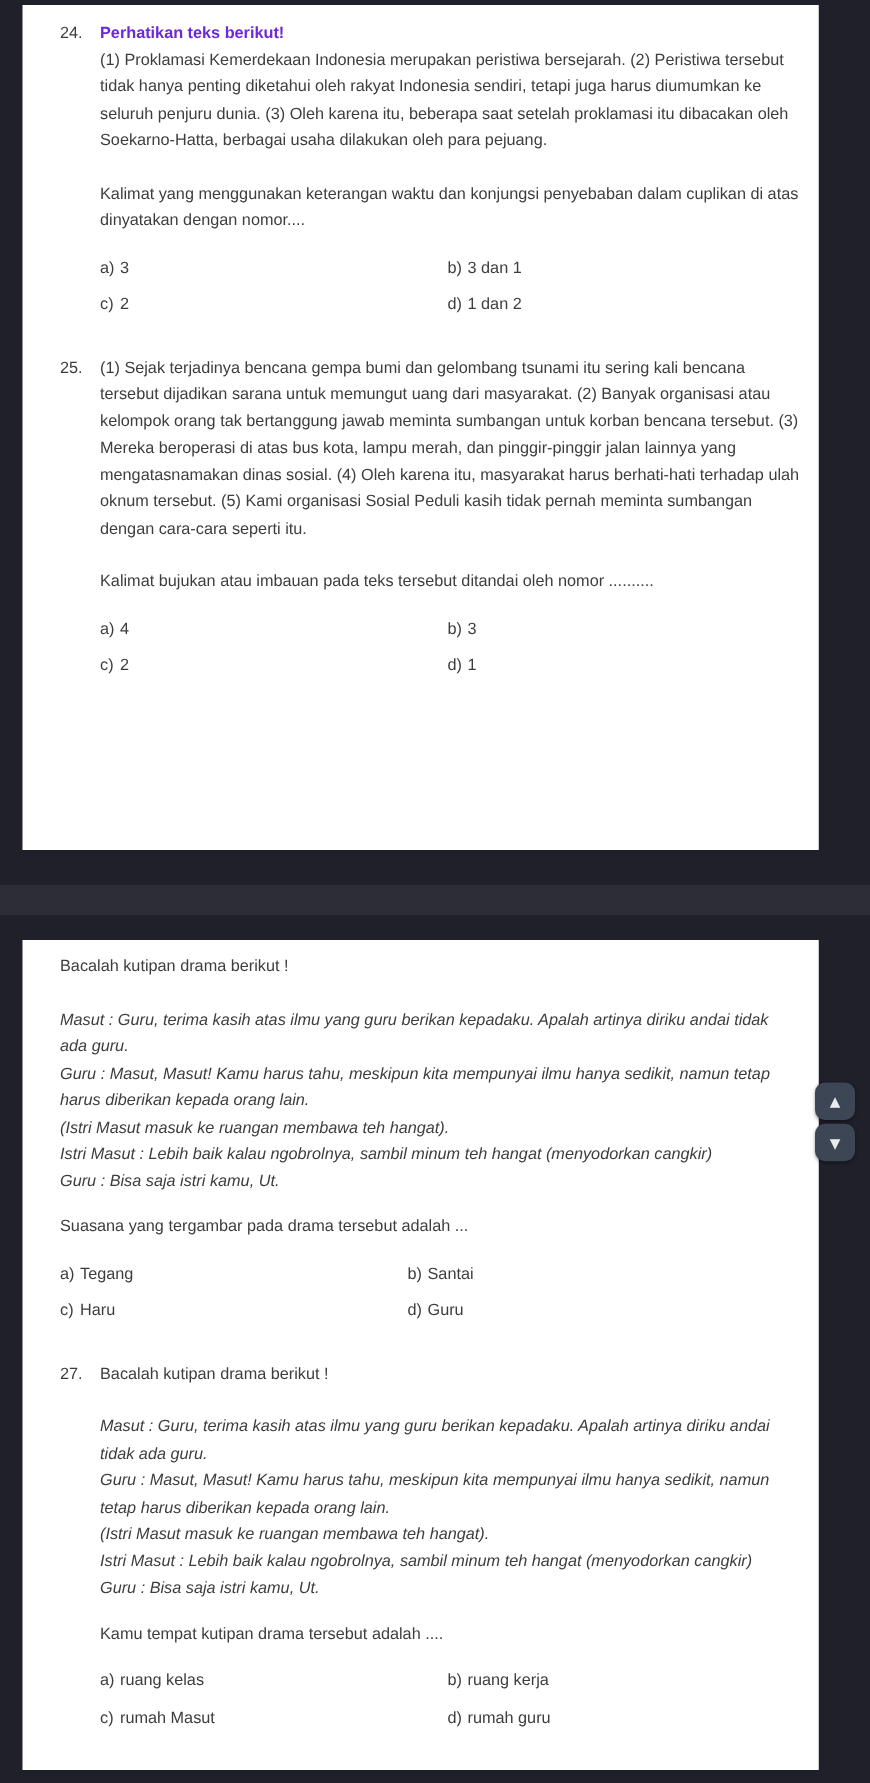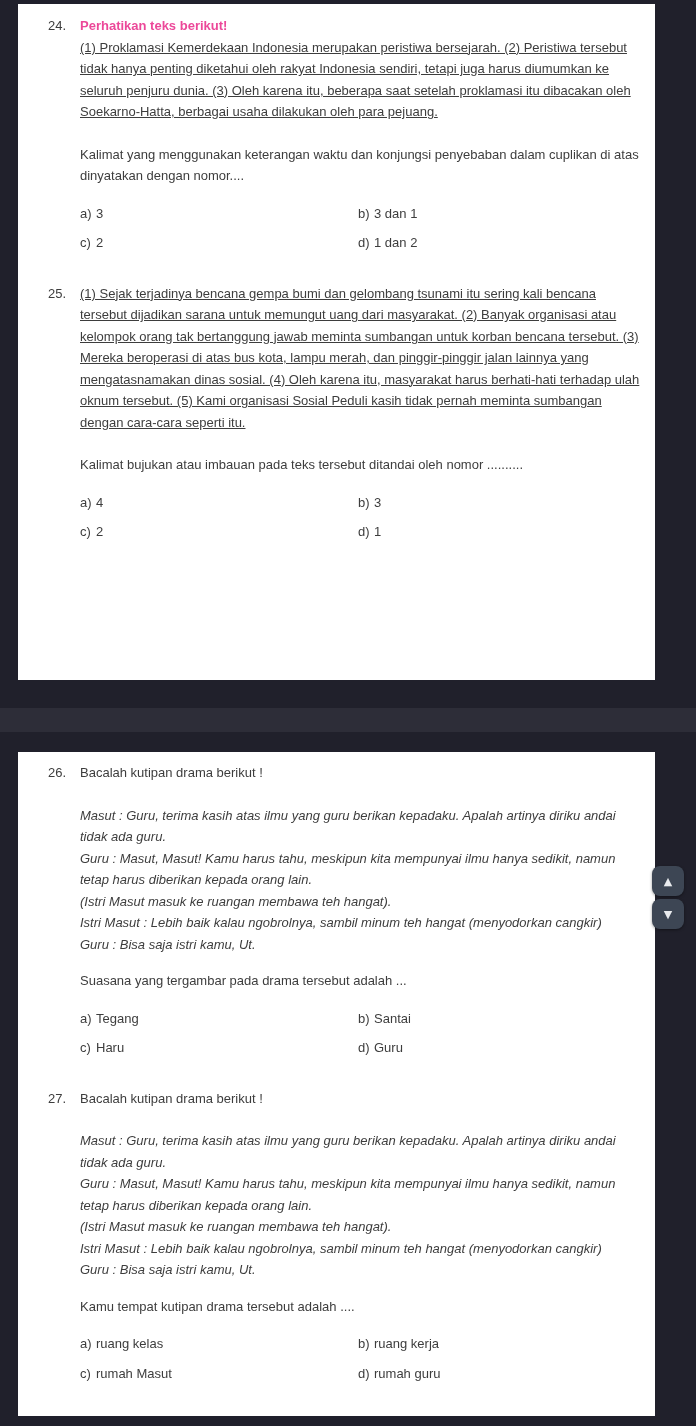--- a/index.html
+++ b/index.html
@@ -26,24 +26,24 @@
   .page-1 { margin-top:4px; height:676px; }
   .page-2 { height:664px; padding-top:10px; }
   .page-gap { position:relative; height:72px; width:696px; }
   .gap-band { position:absolute; left:0; top:28px; width:100%; height:24px; background:#2d2d38; }
 
   .q { display:flex; margin-bottom:29px; }
   .qnum { flex:none; width:32px; }
   .qbody { flex:1; min-width:0; }
 
   .qtitle { margin:0; }
-  .qtitle.accent { color:#ec4899; font-weight:700; }
+  .qtitle.accent { color:#6d28d9; font-weight:700; }
   .qtitle.gap-after { margin-bottom:21px; }
 
-  .para { margin:0 0 21px 0;text-decoration:underline; }
+  .para { margin:0 0 21px 0; }
   .dialog { margin:0 0 15px 0;font-style:italic; }
   .dialog p { margin:0; }
   .prompt { margin:0 0 16px 0; }
 
   .options {
     display:grid;
     grid-template-columns:278px 1fr;
     row-gap:8px;
   }
   .opt { display:flex; }
@@ -134,21 +134,20 @@
 
   </div>
 
   <div class="page-gap">
     <div class="gap-band"></div>
   </div>
 
   <div class="page page-2">
 
     <section class="q">
-      <div class="qnum">26.</div>
       <div class="qbody">
         <p class="qtitle gap-after">Bacalah kutipan drama berikut !</p>
         <div class="dialog">
           <p>Masut : Guru, terima kasih atas ilmu yang guru berikan kepadaku. Apalah artinya diriku andai tidak ada guru.</p>
           <p>Guru : Masut, Masut! Kamu harus tahu, meskipun kita mempunyai ilmu hanya sedikit, namun tetap harus diberikan kepada orang lain.</p>
           <p>(Istri Masut masuk ke ruangan membawa teh hangat).</p>
           <p>Istri Masut : Lebih baik kalau ngobrolnya, sambil minum teh hangat (menyodorkan cangkir)</p>
           <p>Guru : Bisa saja istri kamu, Ut.</p>
         </div>
         <p class="prompt">Suasana yang tergambar pada drama tersebut adalah ...</p>

